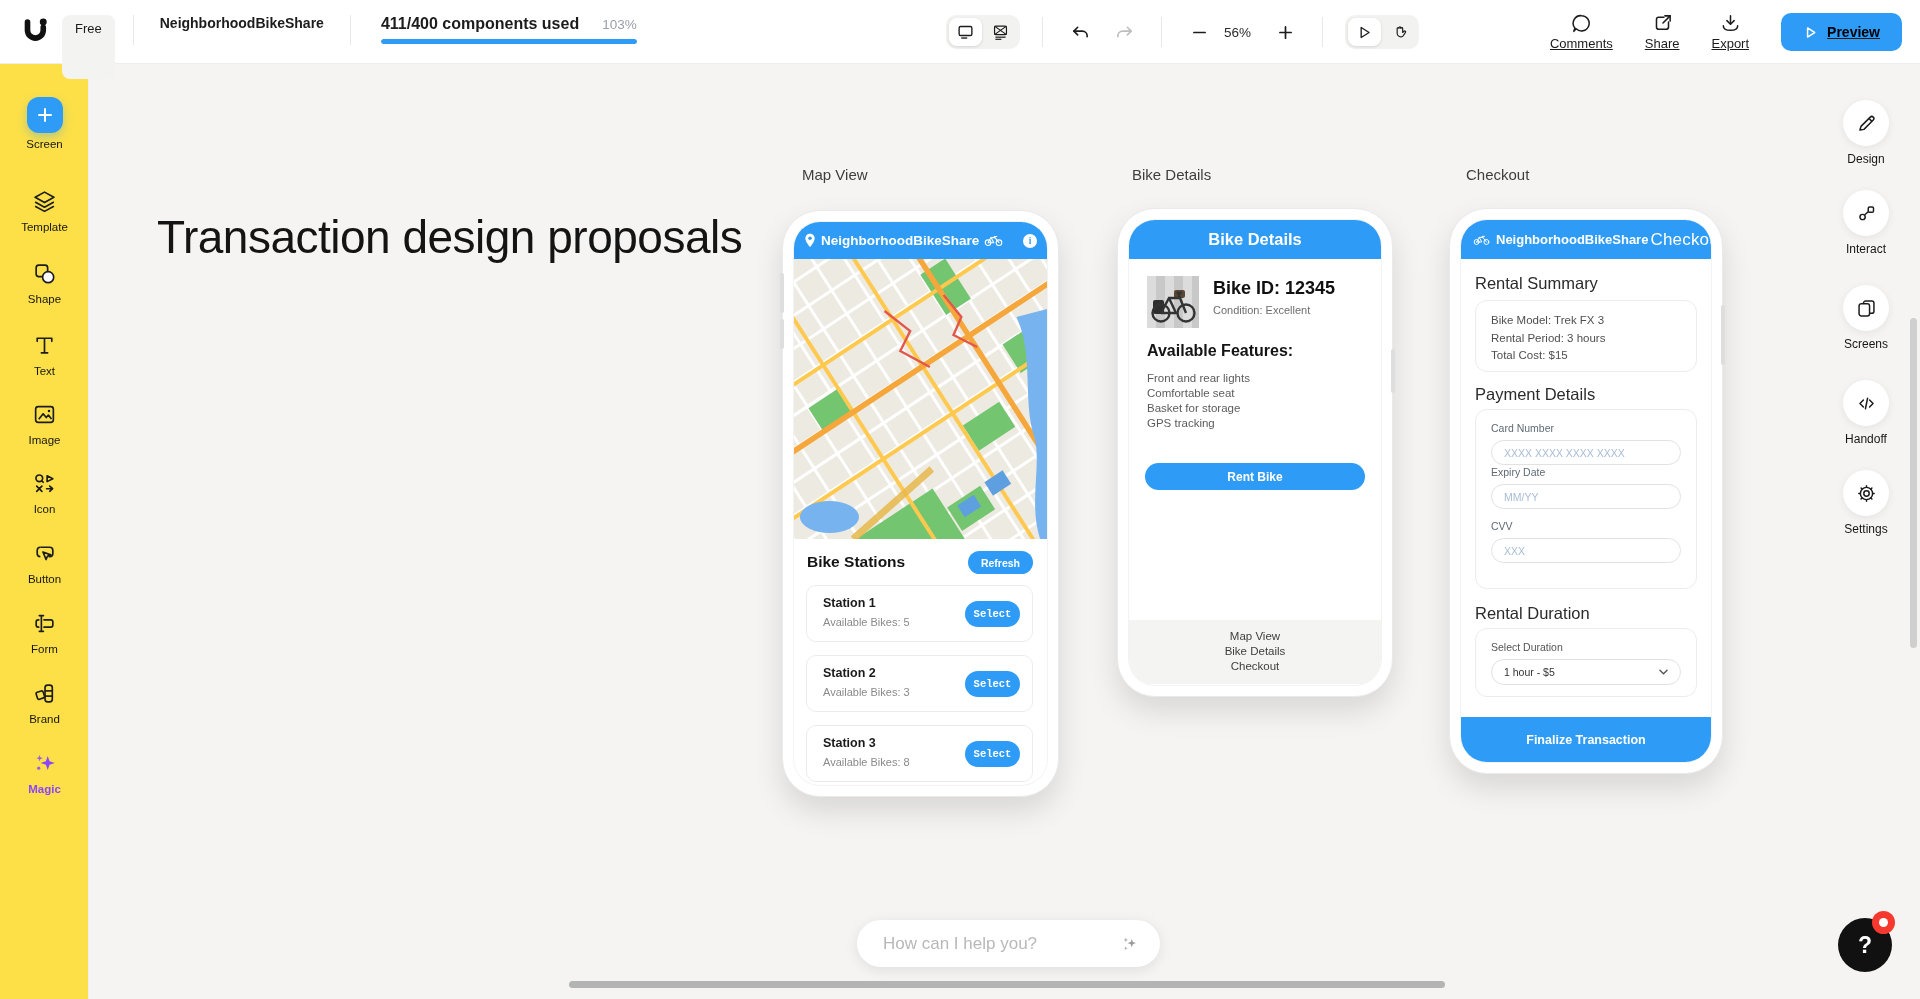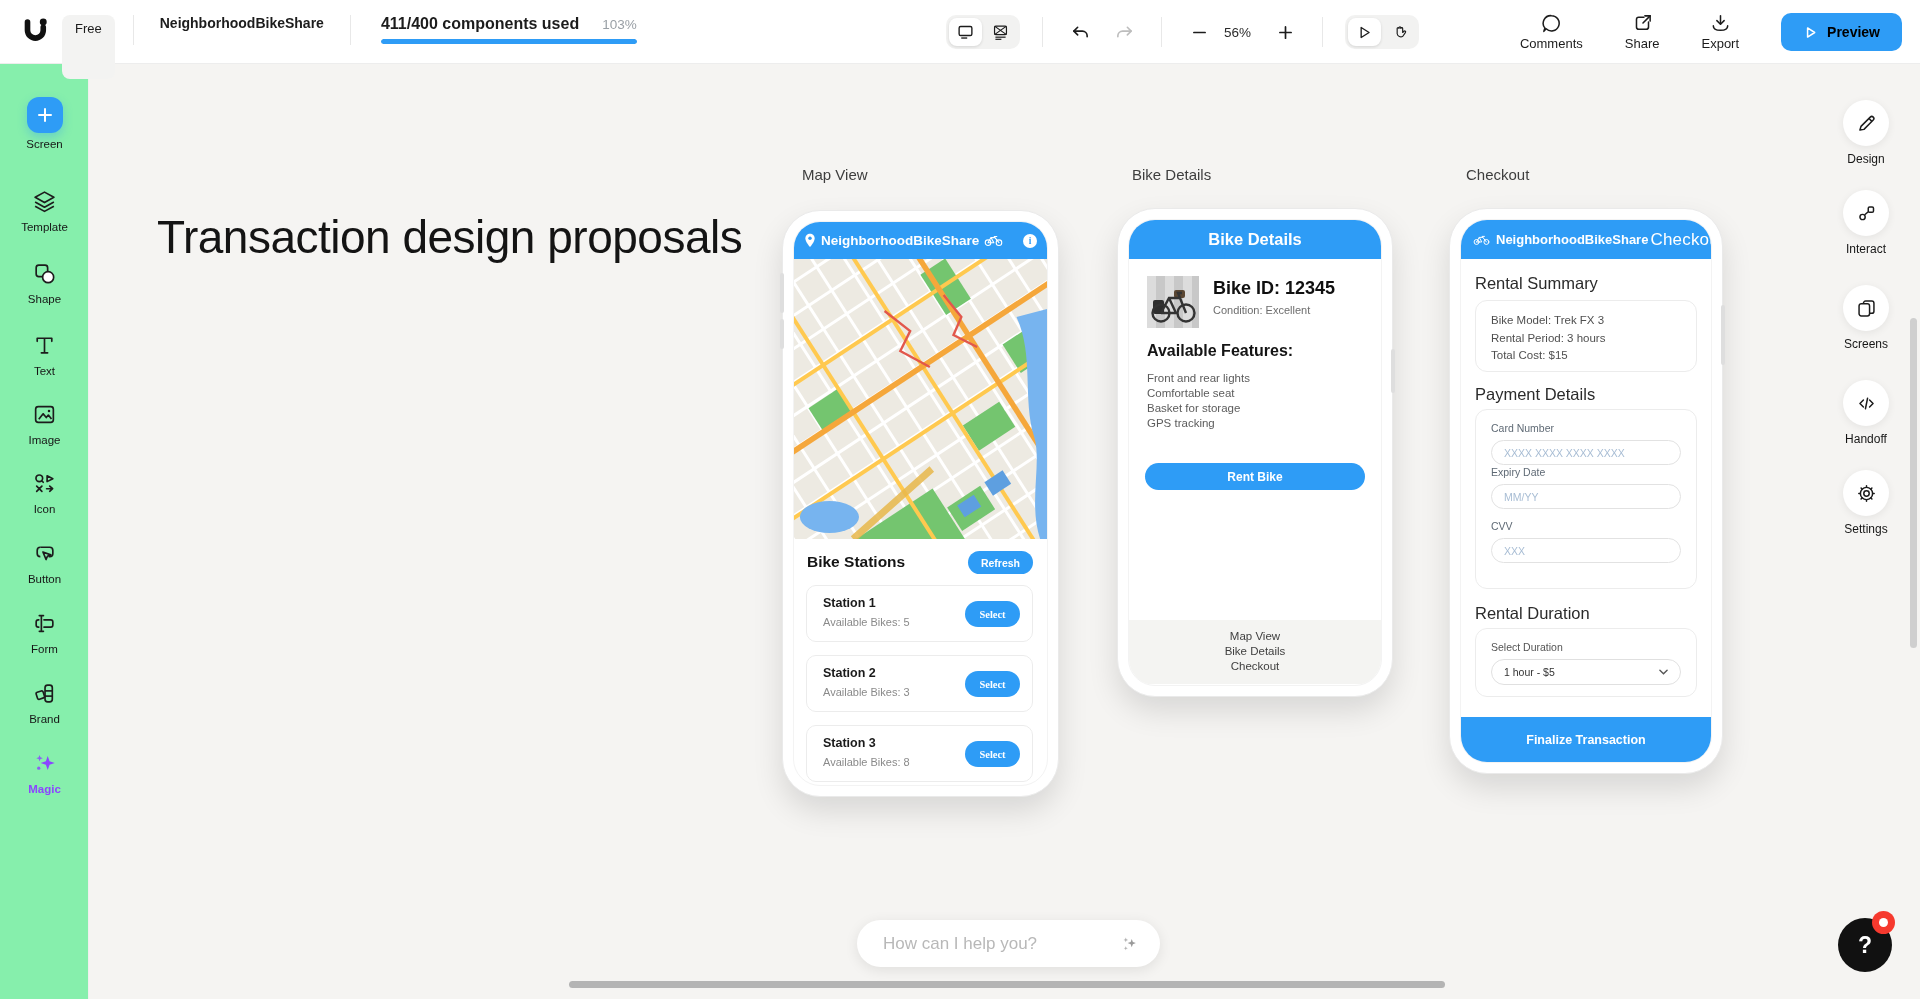--- a/index.html
+++ b/index.html
@@ -21,27 +21,27 @@
   .comp-fill { height:100%; width:100%; background:#2E9CF6; border-radius:3px; }
 
   .tb-mid { position:absolute; left:946px; top:0; height:64px; display:flex; align-items:center; }
   .toggle-pill { background:#f2f2f1; border-radius:10px; padding:3px; display:flex; gap:2px; }
   .toggle-slot { width:33px; height:28px; border-radius:8px; display:flex; align-items:center; justify-content:center; }
   .toggle-slot.active { background:#fff; box-shadow:0 1px 3px rgba(0,0,0,.12); }
   .icon-btn { width:30px; height:30px; display:flex; align-items:center; justify-content:center; cursor:pointer; }
   .zoom-val { font-size:13.5px; color:#2b2b2b; width:36px; }
   .mid-gap { width:22px; }
 
-  .tb-right { position:absolute; right:18px; top:0; height:64px; display:flex; align-items:center; gap:42px; }
+  .tb-right { position:absolute; right:18px; top:0; height:64px; display:flex; align-items:center; gap:32px;text-decoration:underline; }
   .tb-action { display:flex; flex-direction:column; align-items:center; gap:2px; cursor:pointer; }
   .tb-action-label { font-size:13px; color:#1c1c1c; }
   .preview-btn { background:#2E9CF6; color:#000000; border:none; height:38px; padding:0 22px; border-radius:10px; display:flex; align-items:center; gap:9px; font-size:14px; font-weight:700; font-family:inherit; cursor:pointer; }
 
   
-  .left-sidebar { position:absolute; left:0; top:64px; width:89px; height:935px; background:#86efac; border-right:1px solid #efefee; z-index:10; }
+  .left-sidebar { position:absolute; left:0; top:64px; width:89px; height:935px; background:#fde047; border-right:1px solid #efefee; z-index:10; }
   .ls-item { position:absolute; left:0; width:89px; text-align:center; cursor:pointer; }
   .ls-icon { height:30px; display:flex; align-items:center; justify-content:center; }
   .ls-label { font-size:11.5px; color:#161616; margin-top:5px; }
   .screen-btn { width:36px; height:36px; margin:0 auto; background:#2E9CF6; border-radius:12px; display:flex; align-items:center; justify-content:center; box-shadow:0 4px 10px rgba(46,156,246,.35); }
   .magic-label { color:#8B46FF; font-weight:600; }
 
   
   .rs-item { position:absolute; width:62px; text-align:center; cursor:pointer; z-index:10; }
   .rs-circle { width:46px; height:46px; border-radius:50%; background:#fff; box-shadow:0 2px 8px rgba(0,0,0,.07); display:flex; align-items:center; justify-content:center; margin:0 auto; }
   .rs-label { font-size:12px; margin-top:6px; color:#161616; }
@@ -60,21 +60,21 @@
   
   .p1-header { height:37px; padding:0 10px; gap:5px; }
   .p1-title { font-size:13.5px; font-weight:700; white-space:nowrap; }
   .info-dot { margin-left:auto; width:14px; height:14px; background:#fff; border-radius:50%; color:#2E9CF6; font-size:9.5px; font-weight:700; display:flex; align-items:center; justify-content:center; font-family:"Liberation Serif", serif; }
   .map-wrap { position:absolute; top:37px; left:0; right:0; height:280px; overflow:hidden; }
   .stations-head { position:absolute; left:13px; top:331px; font-size:15.5px; font-weight:700; color:#141414; }
   .refresh-btn { position:absolute; right:14px; top:329px; height:23px; padding:0 13px; background:#2E9CF6; border:none; border-radius:12px; color:#fff; font-size:10.5px; font-weight:700; font-family:inherit; cursor:pointer; }
   .station-card { position:absolute; left:12px; right:14px; height:57px; border:1px solid #ececec; border-radius:10px; background:#fff; }
   .st-name { position:absolute; left:16px; top:10px; font-size:12.5px; font-weight:700; color:#1a1a1a; }
   .st-avail { position:absolute; left:16px; top:30px; font-size:11px; color:#8a8a8a; }
-  .select-btn { position:absolute; right:12px; top:15px; width:55px; height:26px; background:#2E9CF6; border:none; border-radius:13px; color:#fff; font-size:10.5px; font-weight:700; font-family:Liberation Serif, serif; cursor:pointer; }
+  .select-btn { position:absolute; right:12px; top:15px; width:55px; height:26px; background:#2E9CF6; border:none; border-radius:13px; color:#fff; font-size:10.5px; font-weight:700; font-family:Liberation Mono, monospace; cursor:pointer; }
 
   
   .p2-header { height:39px; justify-content:center; }
   .p2-title { font-size:16.5px; font-weight:600; }
   .bike-photo { position:absolute; left:18px; top:56px; width:52px; height:52px; background:repeating-linear-gradient(90deg,#dcdcdc 0 9px,#c8c8c8 9px 18px); }
   .bike-id { position:absolute; left:84px; top:58px; font-size:18px; font-weight:700; color:#101010; }
   .bike-cond { position:absolute; left:84px; top:84px; font-size:11px; color:#6d6d6d; }
   .features-title { position:absolute; left:18px; top:122px; font-size:16px; font-weight:700; color:#141414; }
   .feature-line { position:absolute; left:18px; font-size:11.5px; color:#5c5c5c; }
   .rent-btn { position:absolute; left:16px; right:16px; top:243px; height:27px; background:#2E9CF6; border:none; border-radius:14px; color:#fff; font-size:12px; font-weight:700; font-family:inherit; cursor:pointer; }

